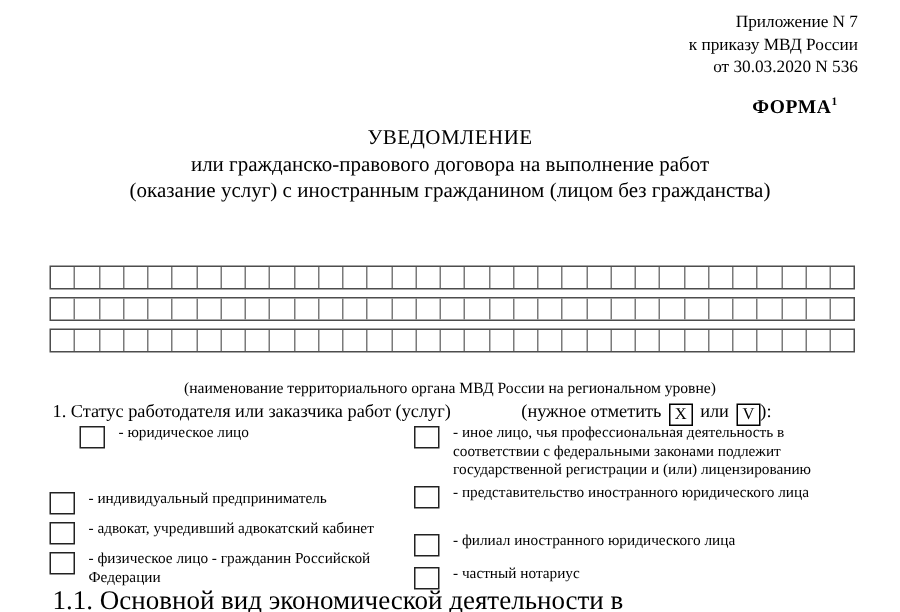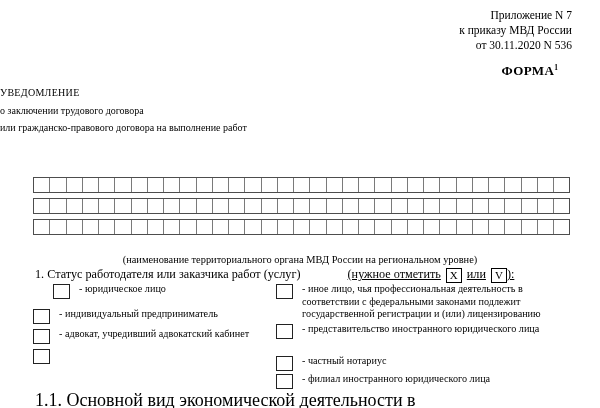--- a/index.html
+++ b/index.html
@@ -50,22 +50,22 @@
     vertical-align: super;
     letter-spacing: 0;
   }
 
   
   .title-block {
     position: absolute;
     top: 84px;
     left: 0;
     width: 600px;
-    text-align: left;
-    font-size: 10px;
+    text-align: center;
+    font-size: 14px;
     line-height: 17.5px;
   }
   .title-block .t-line { display: block; }
   .title-block .t-main { letter-spacing: 0.3px; }
 
   
   .provide-line {
     position: absolute;
     top: 161px;
     left: 35px;
@@ -116,21 +116,20 @@
     left: 35px;
     width: 540px;
     font-size: 12.2px;
     line-height: 16px;
     white-space: nowrap;
   }
   .sec1-left { display: inline-block; }
   .sec1-right {
     display: inline-block;
     margin-left: 44px;
-    text-decoration: underline;
   }
   .mini-box {
     display: inline-block;
     border: 1px solid #000000;
     padding: 0 3px;
     font-size: 11px;
     line-height: 13px;
     vertical-align: -1px;
     font-family: "Liberation Serif", serif;
   }
@@ -163,21 +162,21 @@
     background: #ffffff;
     margin-top: 1px;
   }
   .opt-text {
     margin-left: 9px;
     font-size: 10.2px;
     line-height: 12.6px;
   }
 
   
-  .opt-col-left .opt.o1 { margin-bottom: 9px; padding-left: 20px; }
+  .opt-col-left .opt.o1 { margin-bottom: 28px; padding-left: 20px; }
   .opt-col-left .opt.o2 { margin-bottom: 4px; }
   .opt-col-left .opt.o3 { margin-bottom: 4px; }
 
   .opt-col-right .opt.r1 { margin-bottom: 2px; }
   .opt-col-right .opt.r2 { margin-bottom: 16px; }
   .opt-col-right .opt.r3 { margin-bottom: 6px; }
 
   
   .sec11-line {
     position: absolute;
@@ -189,28 +188,28 @@
   }
 </style>
 </head>
 <body>
 
 <div class="page">
 
   <div class="header-block">
     <span class="hdr-line">Приложение N 7</span>
     <span class="hdr-line">к приказу МВД России</span>
-    <span class="hdr-line">от 30.11.2020 N 536</span>
+    <span class="hdr-line">от 30.03.2020 N 536</span>
     <span class="form-word"><span>ФОРМА</span><sup>1</sup></span>
   </div>
 
   <div class="title-block">
     <span class="t-line t-main">УВЕДОМЛЕНИЕ</span>
-    <span class="t-line">о заключении трудового договора</span>
     <span class="t-line">или гражданско-правового договора на выполнение работ</span>
+    <span class="t-line">(оказание услуг) с иностранным гражданином (лицом без гражданства)</span>
   </div>
 
 
   <div class="grid-wrap">
     <div class="grid-row" id="grid-row-1">
         <span class="cell"></span>
         <span class="cell"></span>
         <span class="cell"></span>
         <span class="cell"></span>
         <span class="cell"></span>
@@ -330,37 +329,38 @@
     <div class="opt o2">
       <span class="chk"></span>
       <span class="opt-text">- индивидуальный предприниматель</span>
     </div>
     <div class="opt o3">
       <span class="chk"></span>
       <span class="opt-text">- адвокат, учредивший адвокатский кабинет</span>
     </div>
     <div class="opt o4">
       <span class="chk"></span>
+      <span class="opt-text">- физическое лицо - гражданин Российской Федерации</span>
     </div>
   </div>
 
   <div class="opt-col-right">
     <div class="opt r1">
       <span class="chk"></span>
       <span class="opt-text">- иное лицо, чья профессиональная деятельность в соответствии с федеральными законами подлежит государственной регистрации и (или) лицензированию</span>
     </div>
     <div class="opt r2">
       <span class="chk"></span>
       <span class="opt-text">- представительство иностранного юридического лица</span>
     </div>
+    <div class="opt r3">
+      <span class="chk"></span>
+      <span class="opt-text">- филиал иностранного юридического лица</span>
+    </div>
     <div class="opt r4">
       <span class="chk"></span>
       <span class="opt-text">- частный нотариус</span>
     </div>
-    <div class="opt r3">
-      <span class="chk"></span>
-      <span class="opt-text">- филиал иностранного юридического лица</span>
-    </div>
   </div>
 
   <div class="sec11-line">1.1. Основной вид экономической деятельности в</div>
 
 </div>
 
 </body></html>

